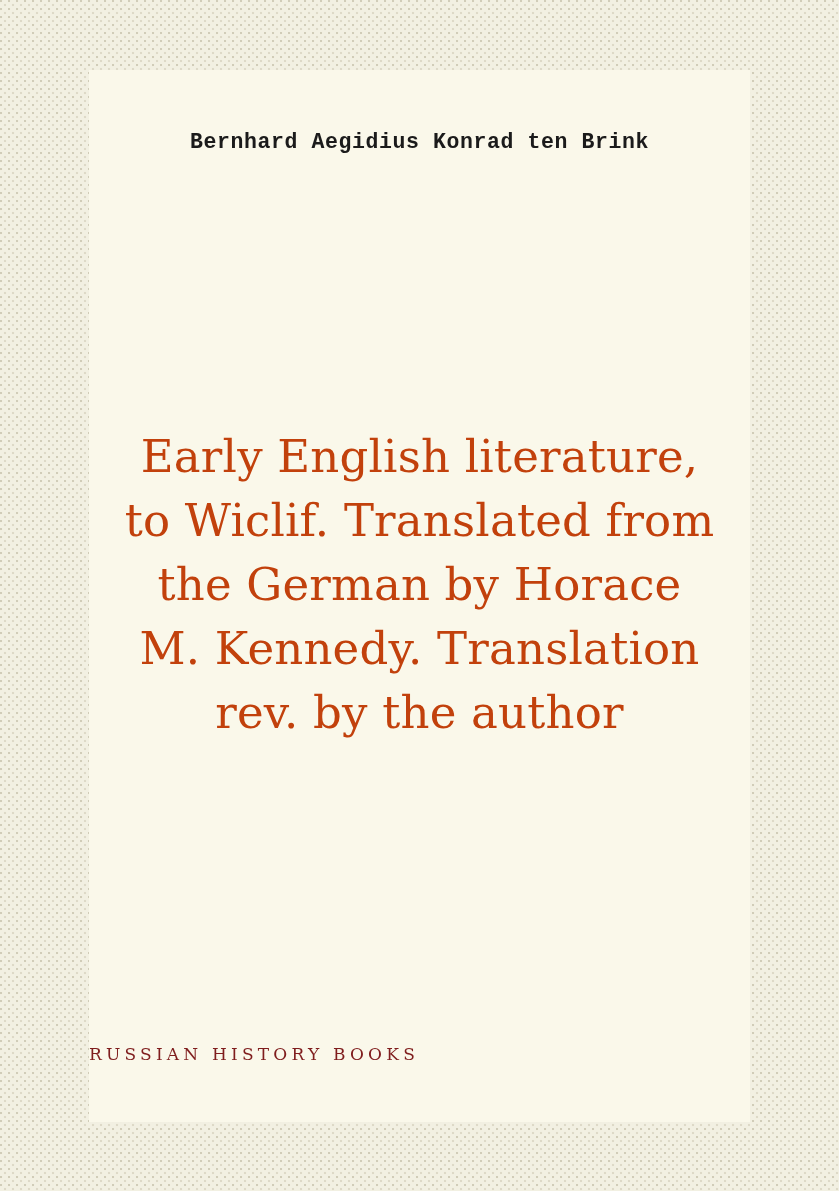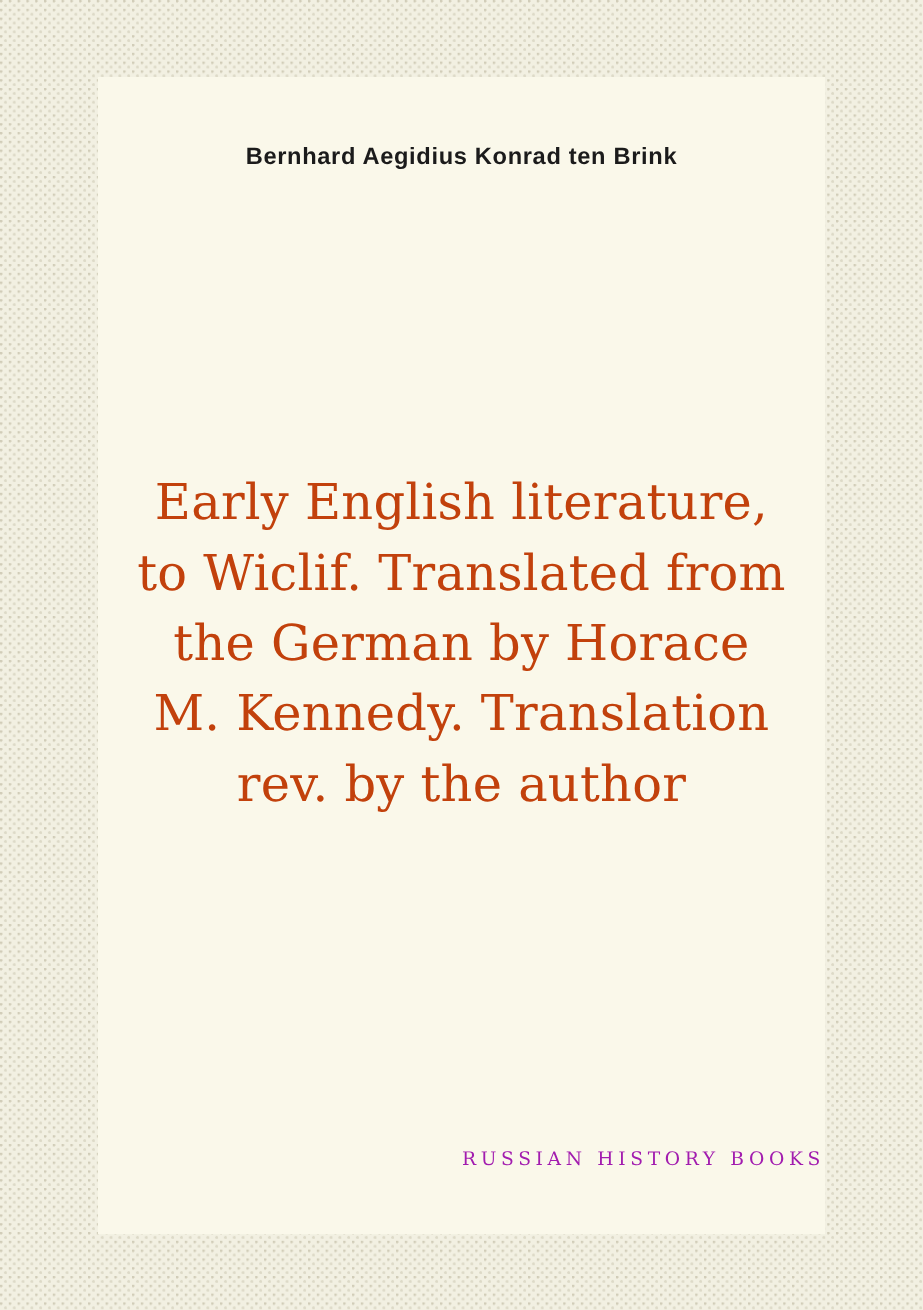--- a/index.html
+++ b/index.html
@@ -35,21 +35,21 @@
     height: 1052px;
     background: #faf8ea;
     box-sizing: border-box;
   }
   .author {
     position: absolute;
     left: 0;
     top: 60px;
     width: 100%;
     text-align: center;
-    font-family: Liberation Sans, sans-serif;
+    font-family: Liberation Mono, monospace;
     font-size: 21.5px;
     font-weight: 700;
     letter-spacing: 0.6px;
     color: #1b1b1b;
   }
   .title {
     position: absolute;
     left: 34px;
     top: 355px;
     width: 593px;
@@ -59,25 +59,25 @@
     line-height: 64px;
     font-weight: 400;
     letter-spacing: 0.2px;
     color: #c2410c;
   }
   .publisher {
     position: absolute;
     left: 0;
     bottom: 58px;
     width: 100%;
-    text-align: right;
+    text-align: left;
     font-family: "DejaVu Serif", serif;
     font-size: 17px;
     letter-spacing: 4.2px;
-    color: #a21caf;
+    color: #7f1d1d;
   }
 </style>
 </head>
 <body>
 
 <div class="page">
   <div class="cover-panel">
 
     <div class="author">Bernhard Aegidius Konrad ten Brink</div>
 

